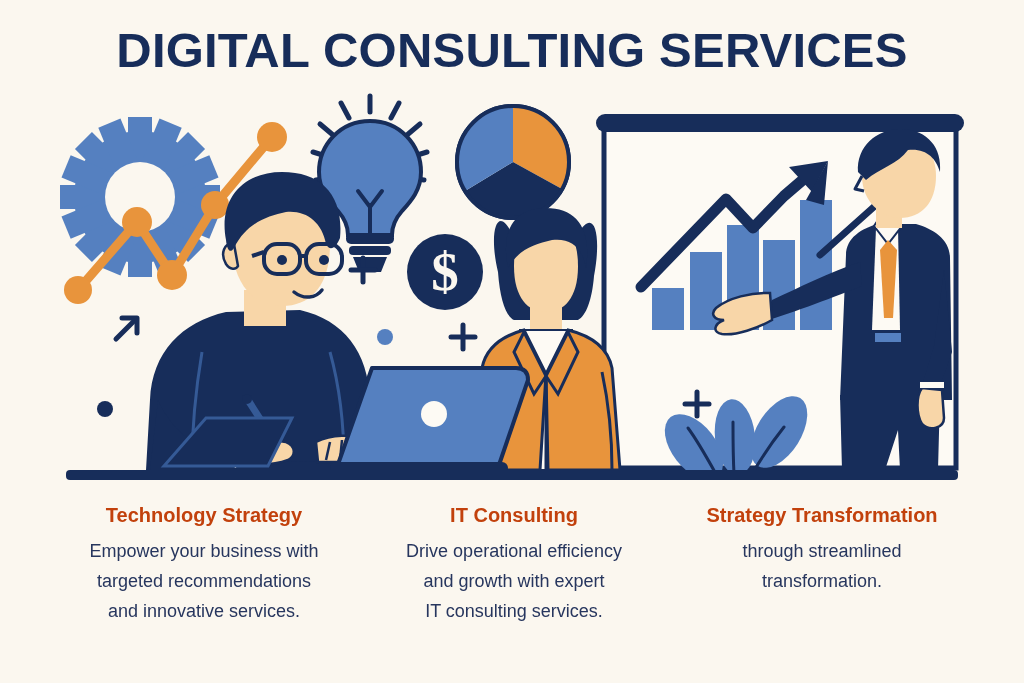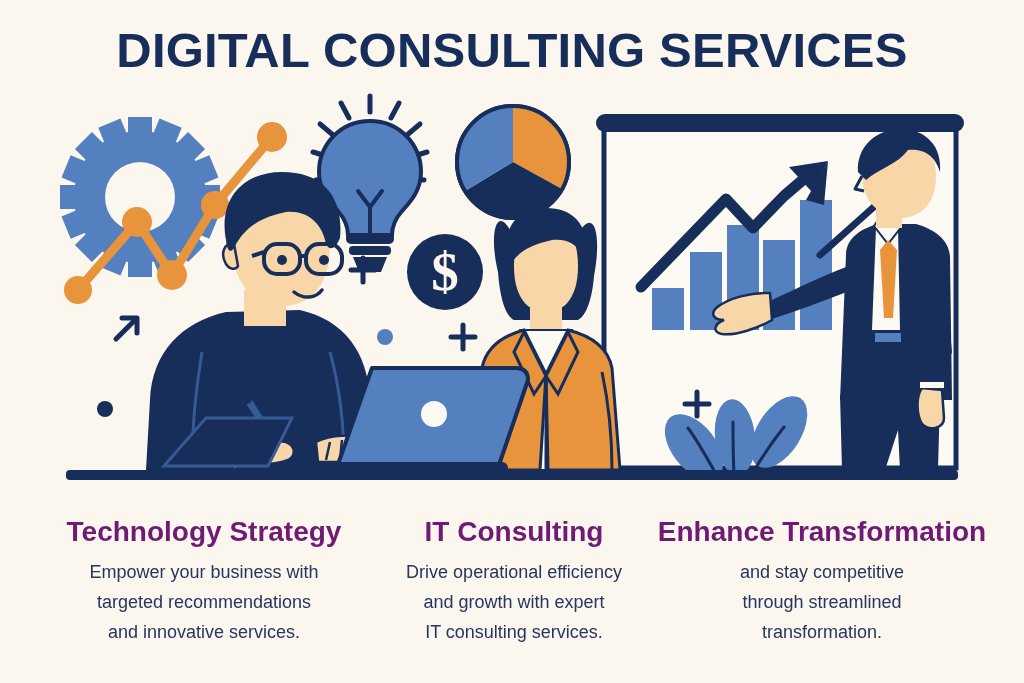--- a/index.html
+++ b/index.html
@@ -35,25 +35,25 @@
     color: #172d5a;
     font-family: Liberation Sans, sans-serif;
     white-space: nowrap;
   }
   .col {
     position: absolute;
     top: 500px;
     text-align: center;
   }
   .col-title {
-    font-size: 28px;
+    font-size: 20px;
     font-weight: bold;
-    color: #701a75;
+    color: #c2410c;
     font-family: "Liberation Sans", sans-serif;
-    margin: 16px 0 9px 0;
+    margin: 4px 0 9px 0;
     white-space: nowrap;
   }
   .col-body {
     font-size: 18px;
     line-height: 30px;
     color: #27365e;
     font-family: "Liberation Sans", sans-serif;
   }
   .col-body div { white-space: nowrap; }
   #col1 { left: 36px;  width: 336px; }
@@ -315,21 +315,20 @@
   <div id="col2" class="col">
     <div class="col-title">IT Consulting</div>
     <div class="col-body">
       <div>Drive operational efficiency</div>
       <div>and growth with expert</div>
       <div>IT consulting services.</div>
     </div>
   </div>
 
   <div id="col3" class="col">
-    <div class="col-title">Enhance Transformation</div>
+    <div class="col-title">Strategy Transformation</div>
     <div class="col-body">
-      <div>and stay competitive</div>
       <div>through streamlined</div>
       <div>transformation.</div>
     </div>
   </div>
 
 </div>
 
 </body></html>

